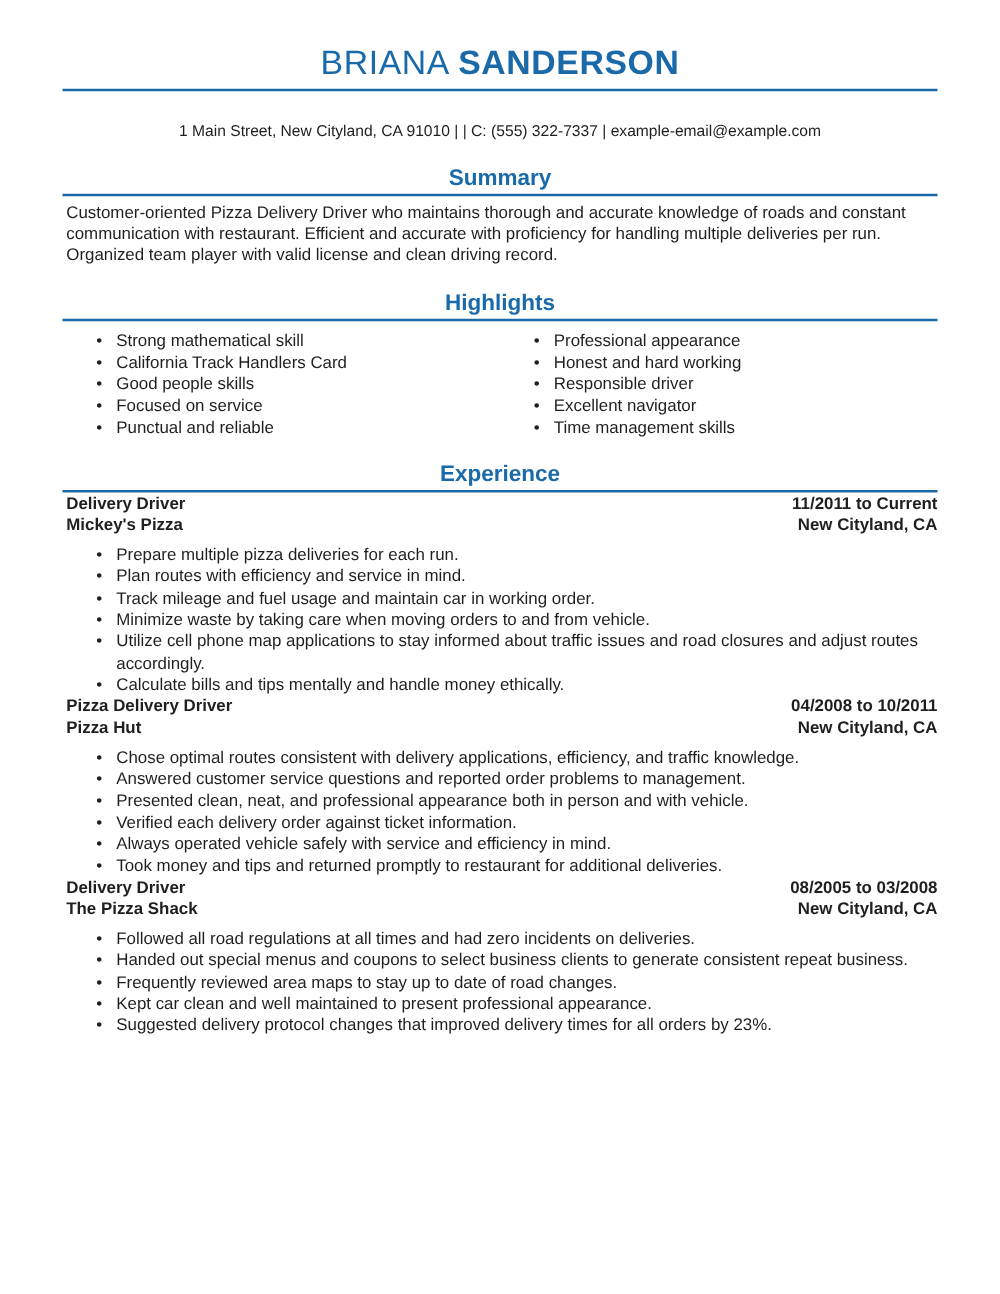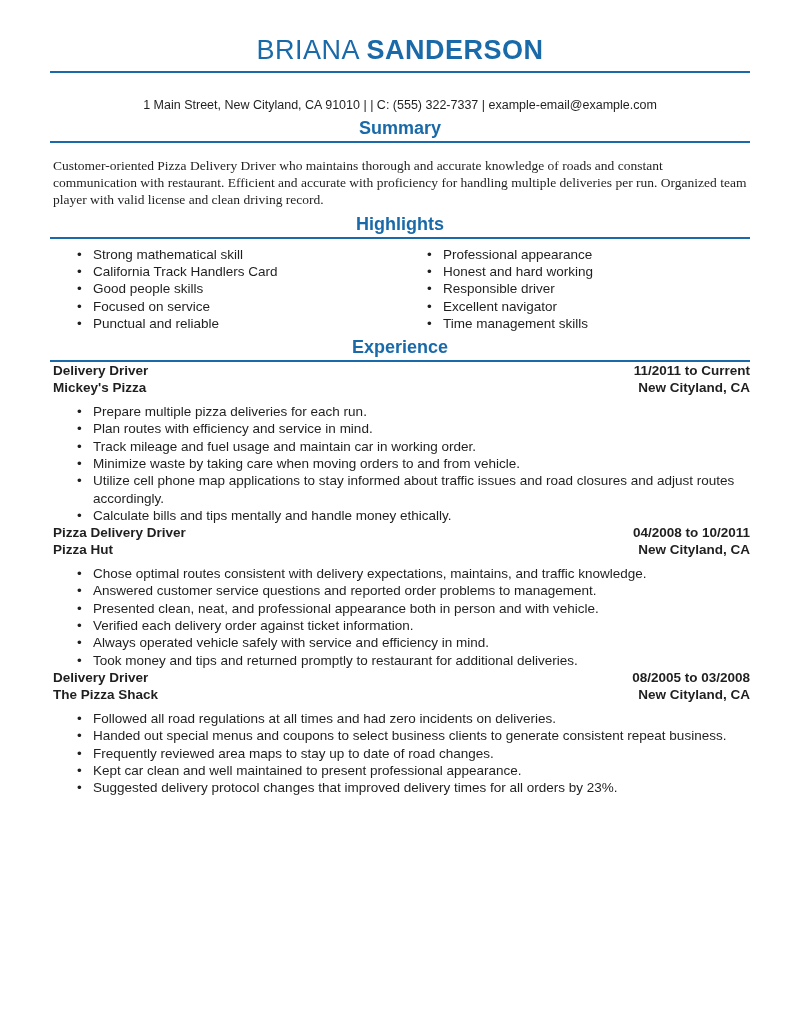--- a/index.html
+++ b/index.html
@@ -22,27 +22,27 @@
   .rule { border:none; border-top:2px solid var(--accent); margin:0; }
   .header-rule { margin-top:6px; }
   .contact {
     text-align:center; font-size:12.5px; margin-top:25px; color:var(--text);
     line-height:15px;
   }
 
   
   .section-heading {
     text-align:center; color:var(--accent); font-weight:700;
-    font-size:18px; margin-top:4px; line-height:22px;
+    font-size:18px; margin-top:18px; line-height:22px;
   }
   .section-rule { margin-top:2px; }
 
   
   .summary-body {
-    margin:14px 2px 0 3px; font-size:13.5px; line-height:17.2px;font-family:Liberation Serif, serif;
+    margin:4px 2px 0 3px; font-size:13.5px; line-height:17.2px;
   }
 
   
   ul.bullets { list-style:none; margin:7px 0 0 0; padding:0; }
   ul.bullets li {
     position:relative; padding-left:43px; font-size:13.5px;
     line-height:17.3px; margin:0;
   }
   ul.bullets li::before {
     content:"\2022"; position:absolute; left:27px; top:0;
@@ -121,21 +121,21 @@
   <div class="job">
     <div class="job-row">
       <span class="left">Pizza Delivery Driver</span>
       <span class="right">04/2008 to 10/2011</span>
     </div>
     <div class="job-row">
       <span class="left">Pizza Hut</span>
       <span class="right">New Cityland, CA</span>
     </div>
     <ul class="bullets">
-        <li>Chose optimal routes consistent with delivery expectations, maintains, and traffic knowledge.</li>
+        <li>Chose optimal routes consistent with delivery applications, efficiency, and traffic knowledge.</li>
         <li>Answered customer service questions and reported order problems to management.</li>
         <li>Presented clean, neat, and professional appearance both in person and with vehicle.</li>
         <li>Verified each delivery order against ticket information.</li>
         <li>Always operated vehicle safely with service and efficiency in mind.</li>
         <li>Took money and tips and returned promptly to restaurant for additional deliveries.</li>
       </ul>
   </div>
 
   <div class="job">
     <div class="job-row">

